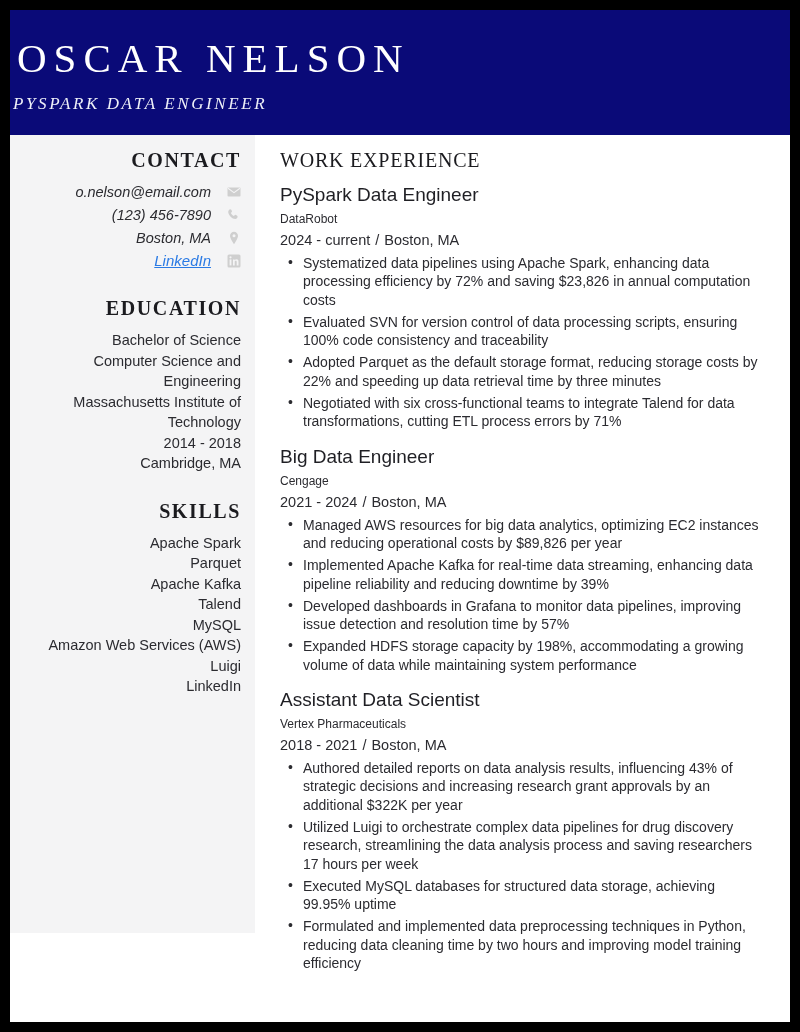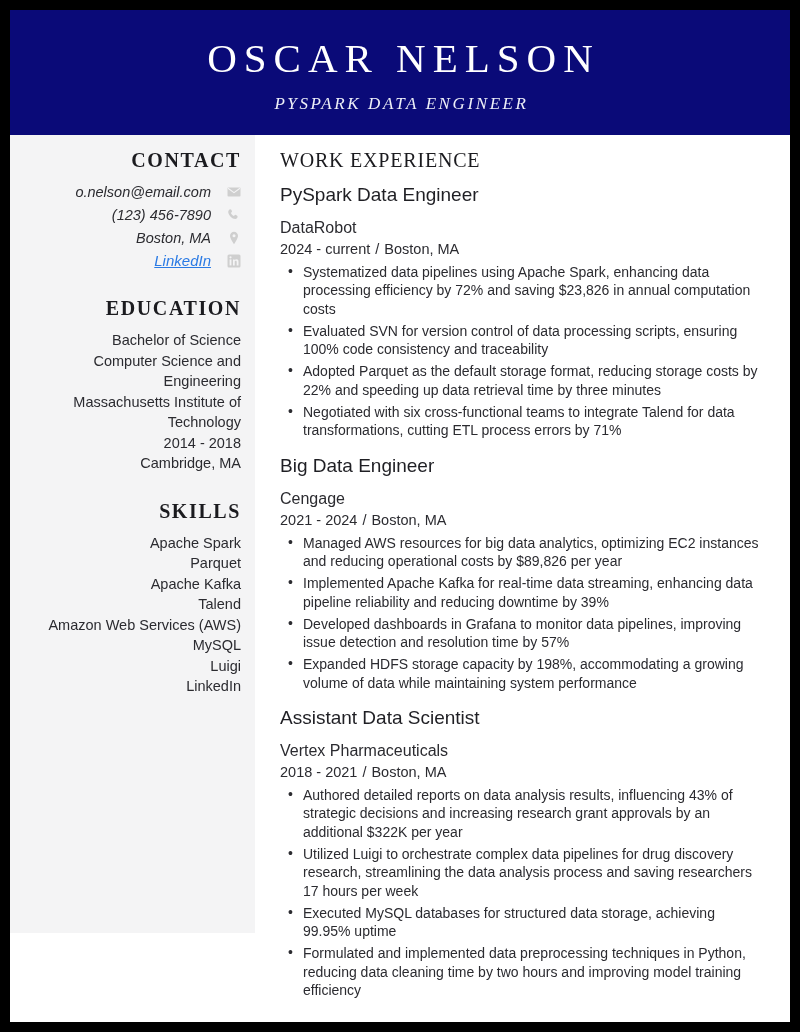--- a/index.html
+++ b/index.html
@@ -20,21 +20,20 @@
     background: #ffffff;
     overflow: hidden;
   }
 
   
   #header {
     height: 125px;
     background: #0a0a78;
     display: flex;
     flex-direction: column;
-    align-items: center;
     justify-content: center;
     padding-top: 4px;
   }
   #header-name {
     font-family: "Liberation Serif", serif;
     color: #ffffff;
     font-size: 41px;
     letter-spacing: 7px;
     font-weight: 400;
     line-height: 1.15;
@@ -124,24 +123,24 @@
     margin-bottom: 11px;
   }
   .job { margin-bottom: 14px; }
   .job-title {
     font-size: 19px;
     color: #1f1f24;
     line-height: 24px;
     font-weight: 400;
   }
   .job-company {
-    font-size: 16px;
+    font-size: 12px;
     color: #2b2b30;
     line-height: 20px;
-    margin-top: 11px;
+    margin-top: 2px;
   }
   .job-meta {
     font-size: 14.5px;
     color: #2b2b30;
     line-height: 20px;
     margin-top: 1px;
   }
   .job-meta .sep { padding: 0 5px; }
   .bullets {
     list-style: none;
@@ -232,22 +231,22 @@
           </div>
       </div>
 
       <div class="side-block" id="skills-block">
         <div class="side-heading">SKILLS</div>
         <div id="skills-list">
             <div class="side-line">Apache Spark</div>
             <div class="side-line">Parquet</div>
             <div class="side-line">Apache Kafka</div>
             <div class="side-line">Talend</div>
+            <div class="side-line">MySQL</div>
             <div class="side-line">Amazon Web Services (AWS)</div>
-            <div class="side-line">MySQL</div>
             <div class="side-line">Luigi</div>
             <div class="side-line">LinkedIn</div>
           </div>
       </div>
 
     </div>
 
     <div id="main">
       <div id="main-heading">WORK EXPERIENCE</div>
       <div id="jobs-list">

